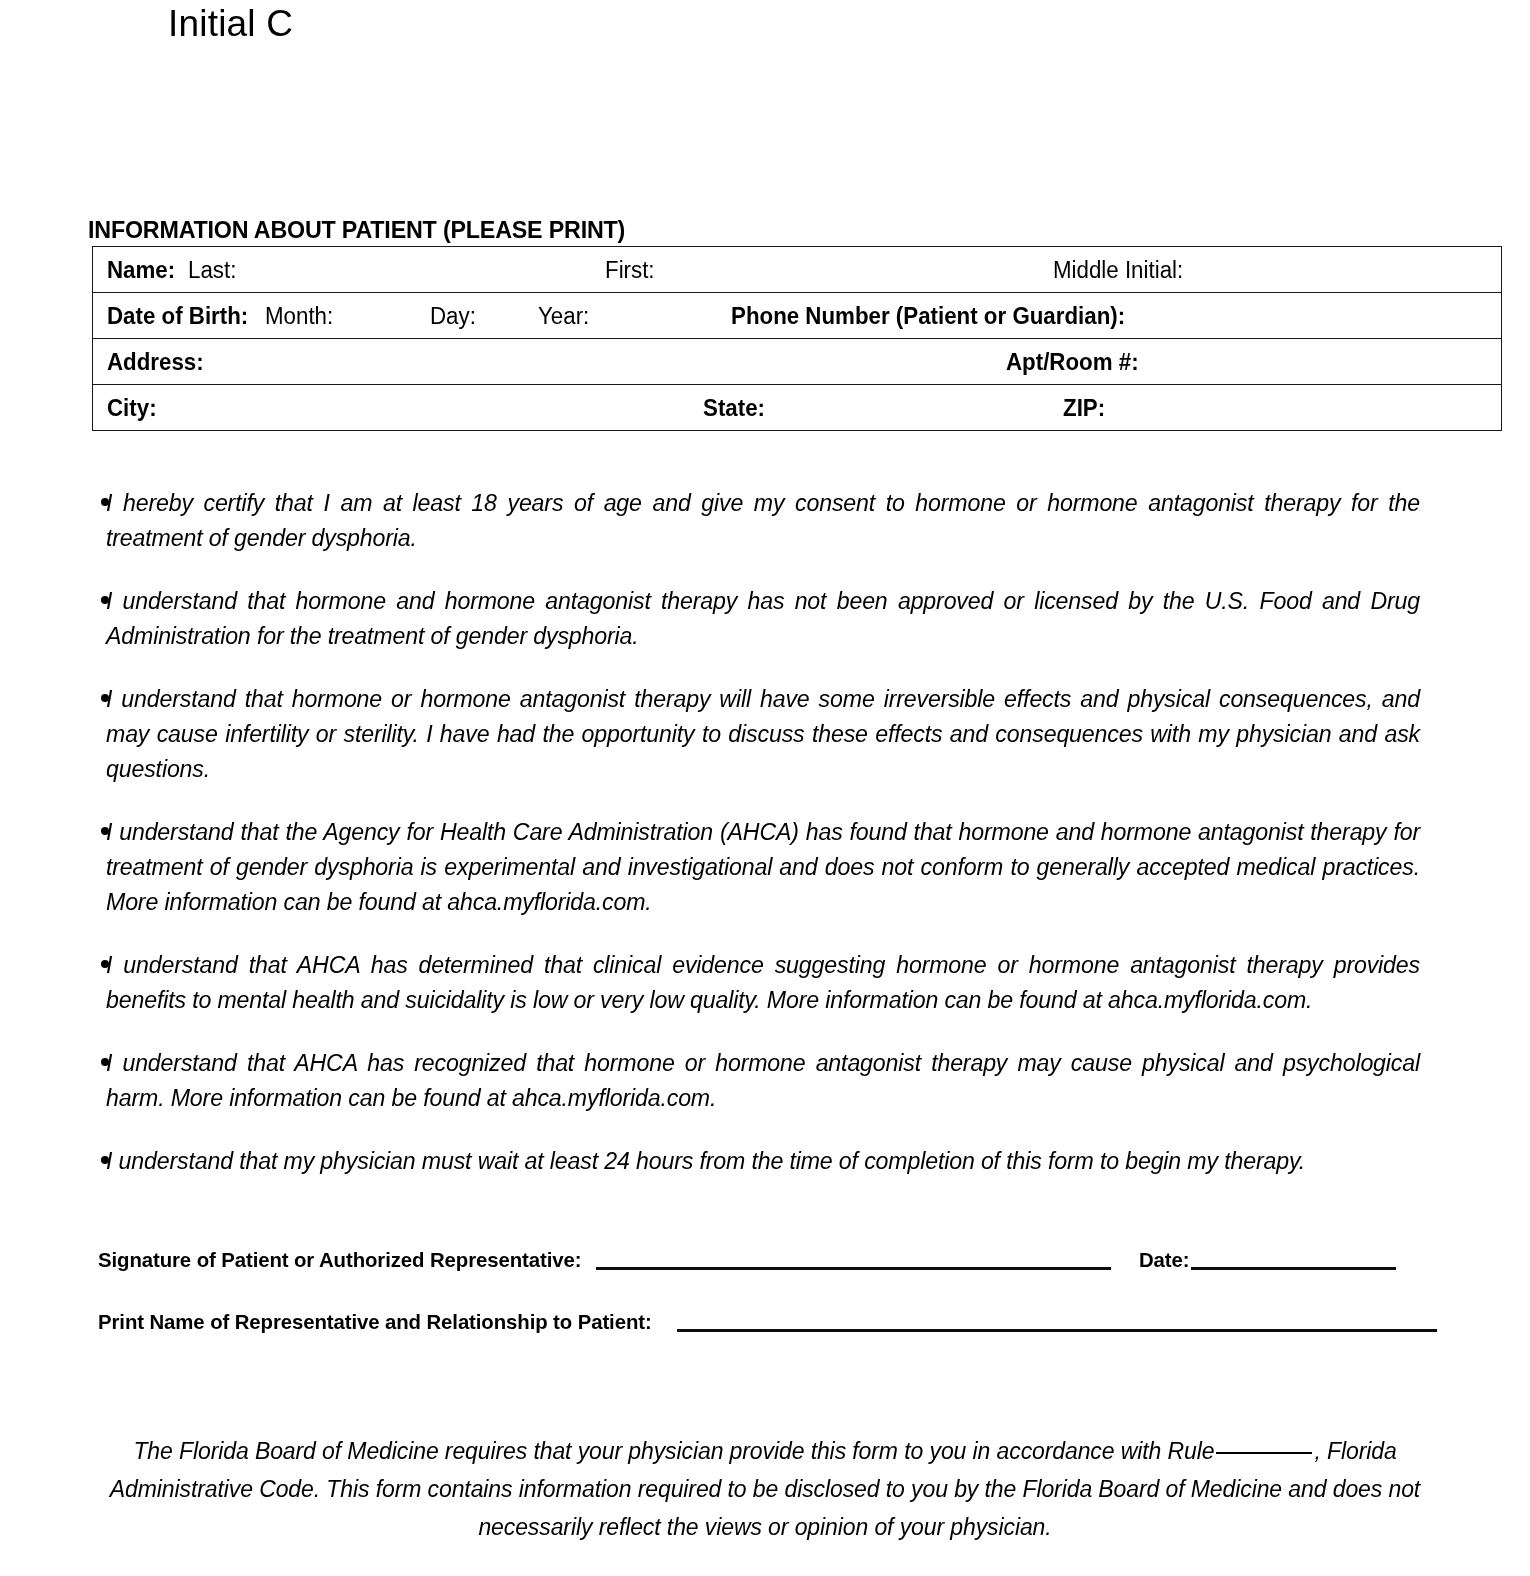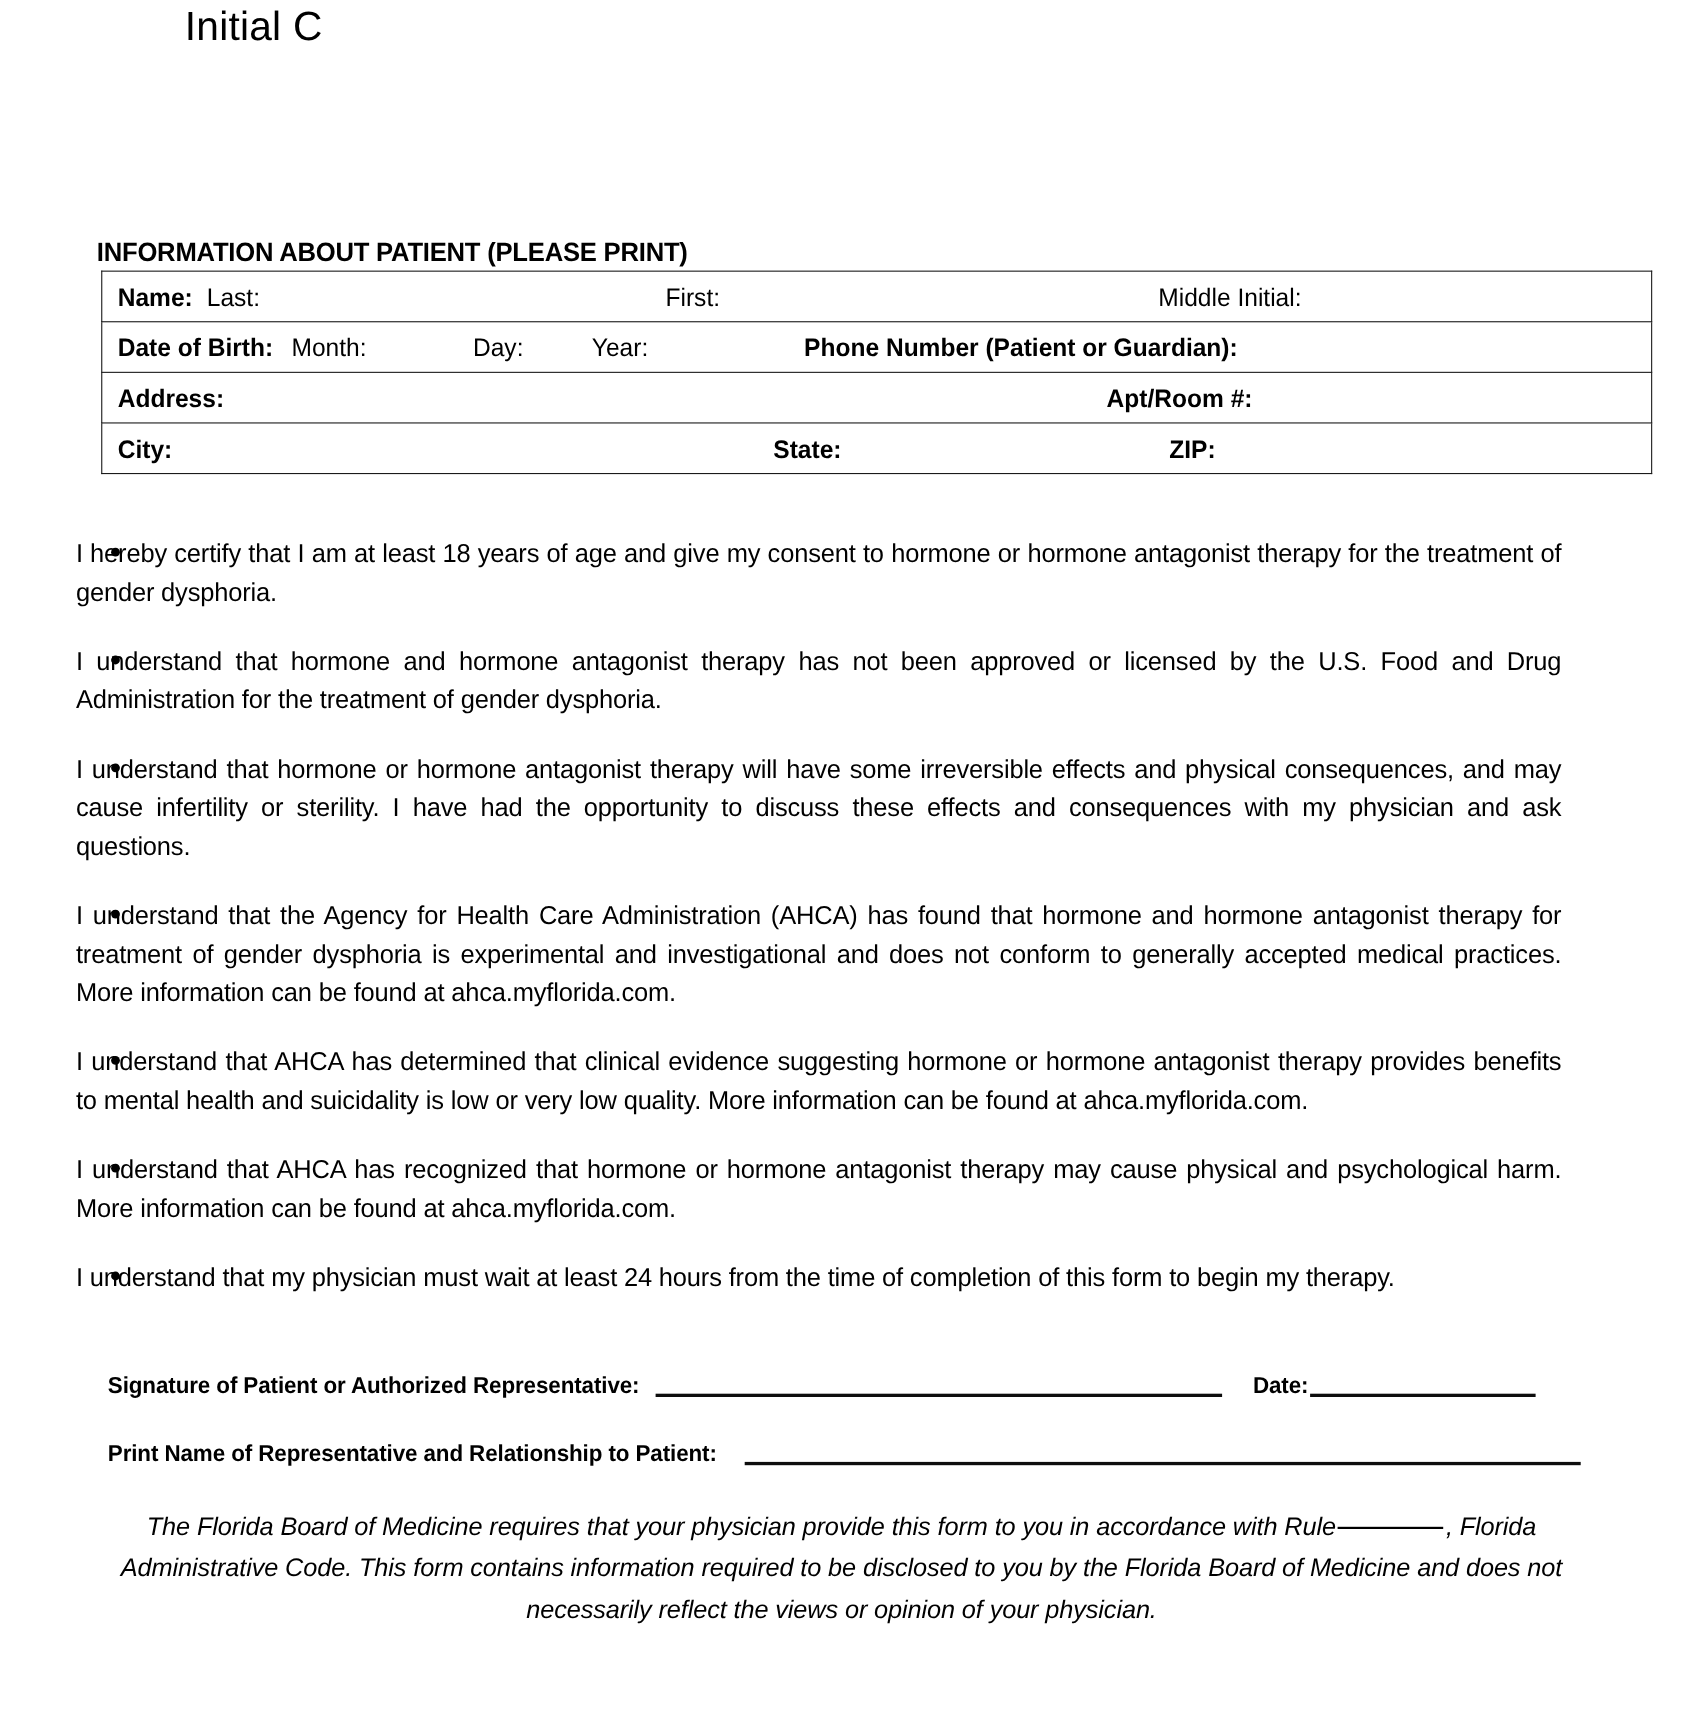--- a/index.html
+++ b/index.html
@@ -105,22 +105,23 @@
   
   .bullets {
     position: absolute;
     left: 0;
     top: 486px;
     width: 1530px;
   }
   .bullet-item {
     position: relative;
     margin-bottom: 28px;
-    padding-left: 69px;
+    padding-left: 106px;
     padding-right: 90px;
+    font-style: italic;
   }
   .bullet-dot {
     position: absolute;
     left: 101px;
     top: 12px;
     width: 8px;
     height: 8px;
     background: #000;
     border-radius: 50%;
   }
@@ -167,21 +168,21 @@
   }
   .rule.sig-line { width: 515px; margin-bottom: 4px; }
   .rule.date-line { width: 205px; margin-bottom: 4px; }
   .rule.print-line { width: 760px; margin-bottom: 4px; margin-left: 8px; }
   .spacer-gap { display: inline-block; width: 28px; }
 
   
   .footer {
     position: absolute;
     left: 100px;
-    top: 1368px;
+    top: 1432px;
     width: 1330px;
     text-align: center;
     font-style: italic;
     font-size: 23px;
     line-height: 38px;
     letter-spacing: -0.1px;
   }
   .footer .blank {
     display: inline-block;
     width: 96px;

